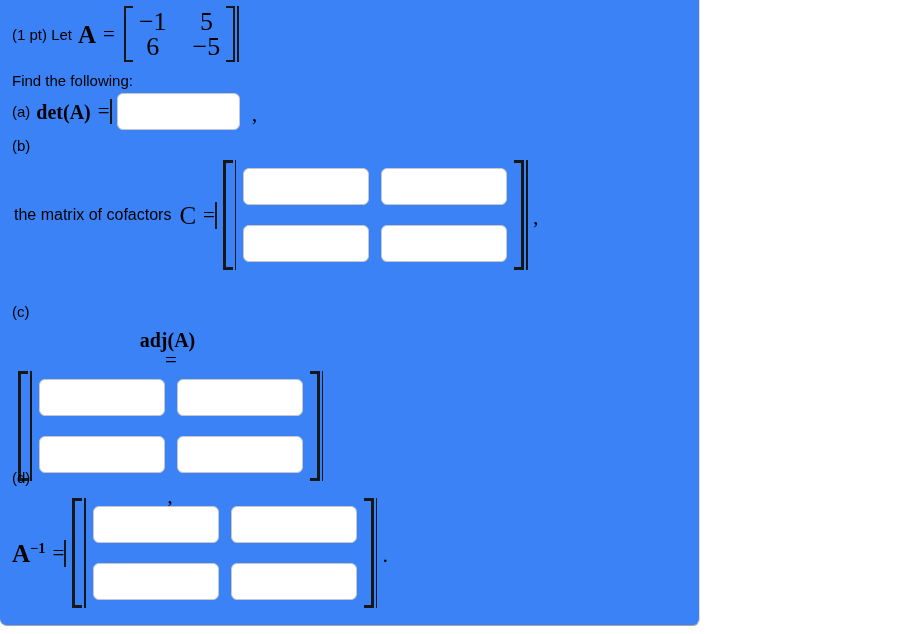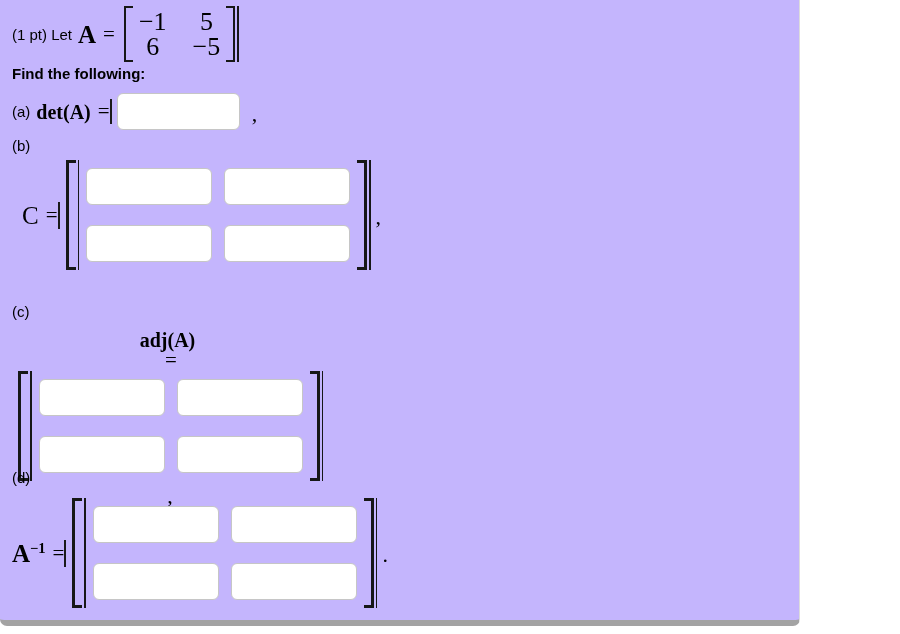--- a/index.html
+++ b/index.html
@@ -1,21 +1,21 @@
 <!DOCTYPE html>
 <html><head>
 <meta charset="utf-8">
 <style>
   * { margin:0; padding:0; box-sizing:border-box; }
   html,body { width:900px; height:634px; background:#ffffff; font-family:"Liberation Sans", sans-serif; color:#000; overflow:hidden; }
   .panel {
-    position:relative; width:800px; height:626px;
-    background:#c4b5fd;
+    position:relative; width:700px; height:626px;
+    background:#3b82f6;
     border-right:1px solid #dcdcdc;
-    border-bottom:6px solid #a3a3a3;
+    border-bottom:1px solid #a3a3a3;
     border-radius:0 0 7px 7px;
   }
   .sans { font-size:15px; color:#000; }
   .mathvar { font-family:"Liberation Serif", serif; font-weight:bold; font-size:25px; line-height:1; }
   .mathexpr { font-family:Liberation Serif, serif; font-weight:bold; font-size:20px; line-height:1; }
   .eqsign { font-family:"Liberation Serif", serif; font-size:21px; line-height:1; margin-left:7px; }
   .cursorbar { display:inline-block; width:2px; height:27px; background:#1a1a1a; vertical-align:middle; }
   .row { position:absolute; display:flex; align-items:center; }
 
   
@@ -61,38 +61,39 @@
         <span>−1</span>
         <span>5</span>
         <span>6</span>
         <span>−5</span>
       </span>
       <span class="brk sm r"></span>
       <span class="vrule"></span>
     </span>
   </div>
 
-  <div class="row" style="top:65px; left:12px;font-weight:bold;">
+  <div class="row" style="top:72px; left:12px;">
     <span class="sans">Find the following:</span>
   </div>
 
   <div class="row" style="top:93px; left:12px;">
     <span class="sans">(a)</span>
     <span class="mathexpr" style="margin-left:6px;">det(A)</span>
     <span class="eqsign">=</span>
     <span class="cursorbar" style="height:25px;"></span>
     <input class="ans single" type="text" value="" style="">
     <span class="punct" style="margin-left:12px;">,</span>
   </div>
 
   <div class="row" style="top:137px; left:12px;">
     <span class="sans">(b)</span>
   </div>
 
   <div class="row" style="top:159px; left:14px; height:112px;">
+    <span class="sans" style="font-size:16px;">the matrix of cofactors</span>
     <span class="mathvar" style="font-weight:normal; margin-left:8px;">C</span>
     <span class="eqsign">=</span>
     <span class="cursorbar"></span>
     <span class="ansmx">
       <span class="brk l"></span>
       <span class="vrule"></span>
       <span class="cells">
         <input class="ans" type="text" value="" style="">
         <input class="ans" type="text" value="" style="">
         <input class="ans" type="text" value="" style="">

